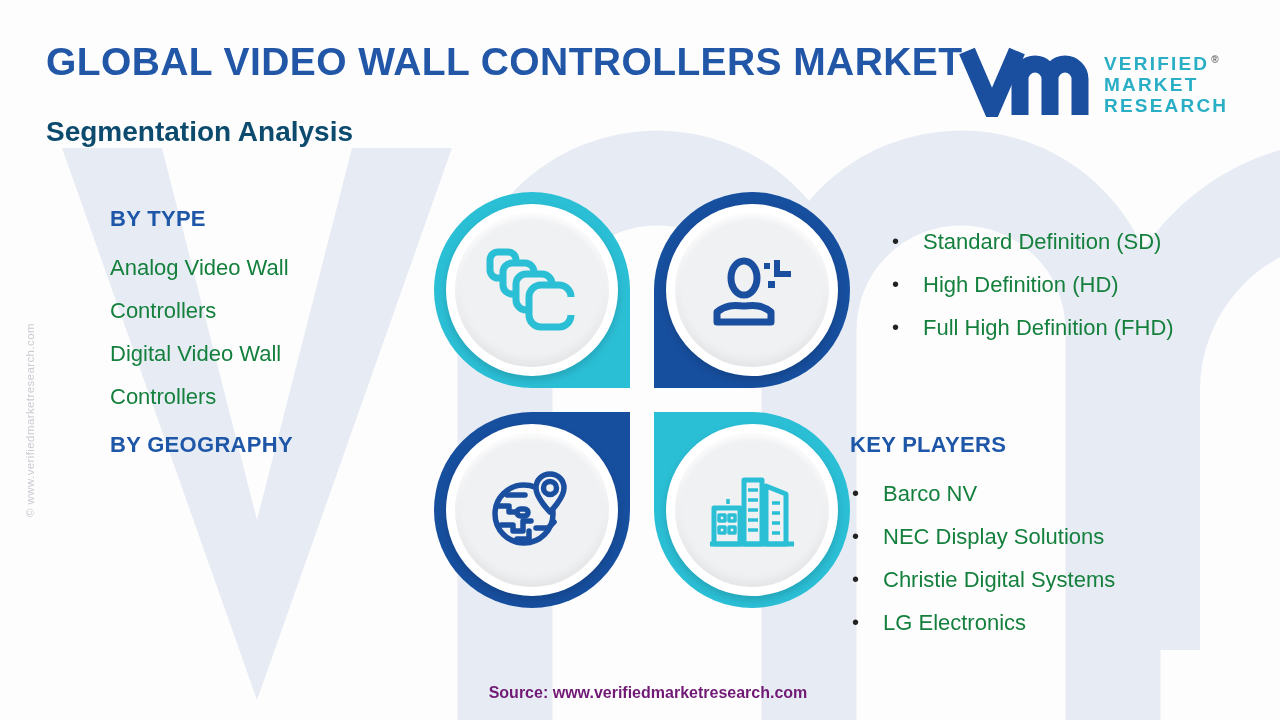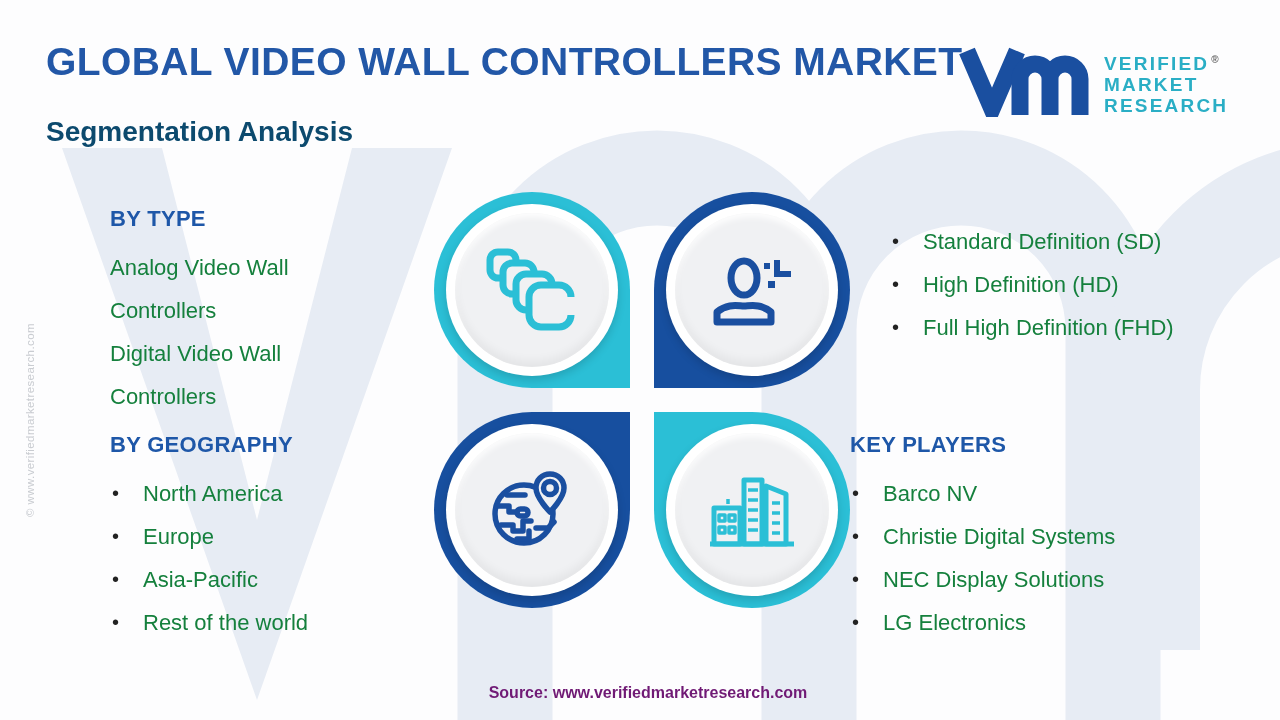--- a/index.html
+++ b/index.html
@@ -95,42 +95,36 @@
   <section class="sec" id="sec-by-type">
     <h3>BY TYPE</h3>
     <ul class="plain">
       <li>Analog Video Wall Controllers</li>
       <li>Digital Video Wall Controllers</li>
     </ul>
   </section>
 
   <section class="sec" id="sec-by-geography">
     <h3>BY GEOGRAPHY</h3>
-    <ul class="bulleted">
-      <li>North America</li>
-      <li>Europe</li>
-      <li>Asia-Pacific</li>
-      <li>Rest of the world</li>
-    </ul>
   </section>
 
   <section class="sec" id="sec-by-resolution">
     <ul class="bulleted">
       <li>Standard Definition (SD)</li>
       <li>High Definition (HD)</li>
       <li>Full High Definition (FHD)</li>
     </ul>
   </section>
 
   <section class="sec" id="sec-key-players">
     <h3>KEY PLAYERS</h3>
     <ul class="bulleted">
       <li>Barco NV</li>
+      <li>NEC Display Solutions</li>
       <li>Christie Digital Systems</li>
-      <li>NEC Display Solutions</li>
       <li>LG Electronics</li>
     </ul>
   </section>
 
   <div class="quads">
 
     <div class="quad teal q-tl">
       <div class="q-white"></div>
       <div class="q-gray">
         <svg width="92" height="84" viewBox="0 0 92 84" aria-hidden="true">

